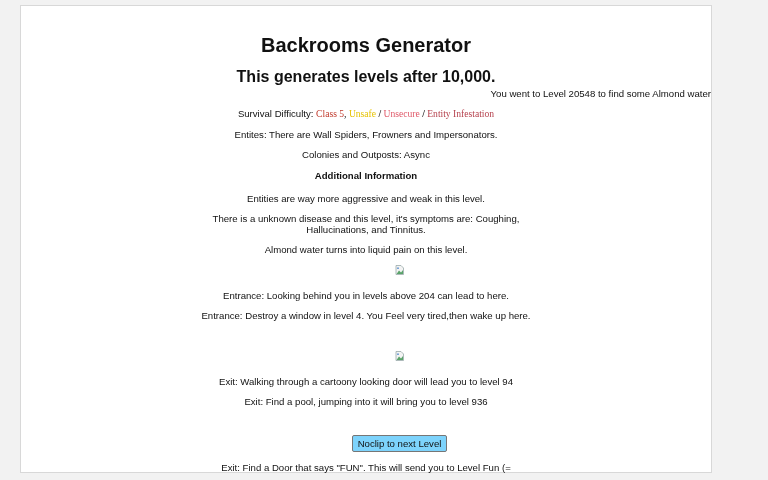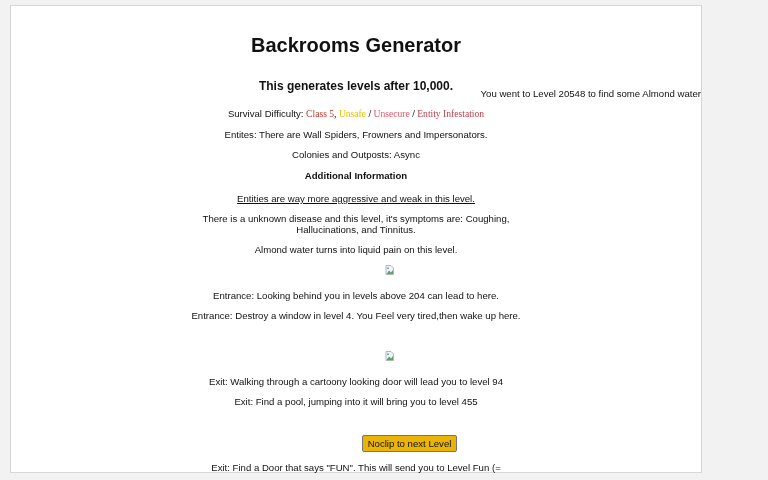--- a/index.html
+++ b/index.html
@@ -9,21 +9,21 @@
       height: 480px;
       background: #f2f2f2;
       overflow: hidden;
     }
     body {
       font-family: "Liberation Sans", sans-serif;
       color: #111;
     }
     .card {
       position: absolute;
-      left: 10px;
+      left: 20px;
       top: 5px;
       width: 692px;
       height: 468px;
       background: #ffffff;
       border: 1px solid #d8d8d8;
       box-sizing: border-box;
       text-align: center;
     }
     .title {
       position: absolute;
@@ -31,22 +31,22 @@
       top: 28px;
       margin: 0;
       font-size: 20px;
       font-weight: bold;
       line-height: 22px;
     }
     .subtitle {
       position: absolute;
       left: 0; right: 0;
       top: 58px;
-      margin: 15px;
-      font-size: 12px;
+      margin: 6px;
+      font-size: 16px;
       font-weight: bold;
       line-height: 14px;
     }
     .line {
       position: absolute;
       left: 0; right: 0;
       margin: 0;
       font-size: 9.6px;
       line-height: 11px;
     }
@@ -69,47 +69,46 @@
     .broken-img svg { display: block; }
     .btn {
       position: absolute;
       left: 331px;
       top: 429px;
       width: 95px;
       height: 17px;
       font-family: "Liberation Sans", sans-serif;
       font-size: 9.6px;
       color: #111;
-      background: #eab308;
+      background: #7dd3fc;
       border: 1px solid #767676;
       border-radius: 2px;
       padding: 0;
       line-height: 15px;
       cursor: pointer;
-      margin-left: 20px;
     }
   </style>
 </head>
 <body>
 
 <div class="card">
   <h1 class="title">Backrooms Generator</h1>
   <h2 class="subtitle">This generates levels after 10,000.</h2>
 
   <p class="line" style="top:82px;text-align:right;">You went to Level 20548 to find some Almond water</p>
 
   <p class="line" style="top:102px;">
     <span>Survival Difficulty: </span><span class="diff-tag" id="diff-class" style="color: rgb(192, 57, 43);">Class 5</span><span class="diff-tag" style="color:#111">, </span><span class="diff-tag" id="diff-tag-0" style="color: rgb(230, 194, 0);">Unsafe</span><span class="sep"> / </span><span class="diff-tag" id="diff-tag-1" style="color: rgb(224, 90, 106);">Unsecure</span><span class="sep"> / </span><span class="diff-tag" id="diff-tag-2" style="color: rgb(181, 64, 76);">Entity Infestation</span>
   </p>
 
   <p class="line" style="top:123px;">Entites: There are Wall Spiders, Frowners and Impersonators.</p>
   <p class="line" style="top:143px;">Colonies and Outposts: Async</p>
   <p class="line bold" style="top:164px;">Additional Information</p>
 
-  <p class="line" style="top:187px;text-decoration:underline;">Entities are way more aggressive and weak in this level.</p>
+  <p class="line" style="top:187px;">Entities are way more aggressive and weak in this level.</p>
   <p class="line wrap" style="top:207px;">There is a unknown disease and this level, it's symptoms are: Coughing, Hallucinations, and Tinnitus.</p>
   <p class="line" style="top:238px;">Almond water turns into liquid pain on this level.</p>
 
   <div class="broken-img" style="top:259px;">
     <svg width="10" height="10" viewBox="0 0 10 10">
       <path d="M1 0.5 H6 L8.5 3 V9.5 H1 Z" fill="#f4f4f4" stroke="#9aa" stroke-width="0.8"></path>
       <path d="M1.5 9 L4 5.5 L6 7.5 L8 5 V9 Z" fill="#5aa36a"></path>
       <circle cx="3" cy="3.2" r="0.9" fill="#5b8fd0"></circle>
     </svg>
   </div>
@@ -119,17 +118,17 @@
 
   <div class="broken-img" style="top:345px;">
     <svg width="10" height="10" viewBox="0 0 10 10">
       <path d="M1 0.5 H6 L8.5 3 V9.5 H1 Z" fill="#f4f4f4" stroke="#9aa" stroke-width="0.8"></path>
       <path d="M1.5 9 L4 5.5 L6 7.5 L8 5 V9 Z" fill="#5aa36a"></path>
       <circle cx="3" cy="3.2" r="0.9" fill="#5b8fd0"></circle>
     </svg>
   </div>
 
   <p class="line" style="top:370px;">Exit: Walking through a cartoony looking door will lead you to level 94</p>
-  <p class="line" style="top:390px;">Exit: Find a pool, jumping into it will bring you to level 455</p>
+  <p class="line" style="top:390px;">Exit: Find a pool, jumping into it will bring you to level 936</p>
   <p class="line" style="top:411px;margin-top:45px;">Exit: Find a Door that says "FUN". This will send you to Level Fun (=</p>
 
   <button class="btn">Noclip to next Level</button>
 </div>
 
 </body></html>

